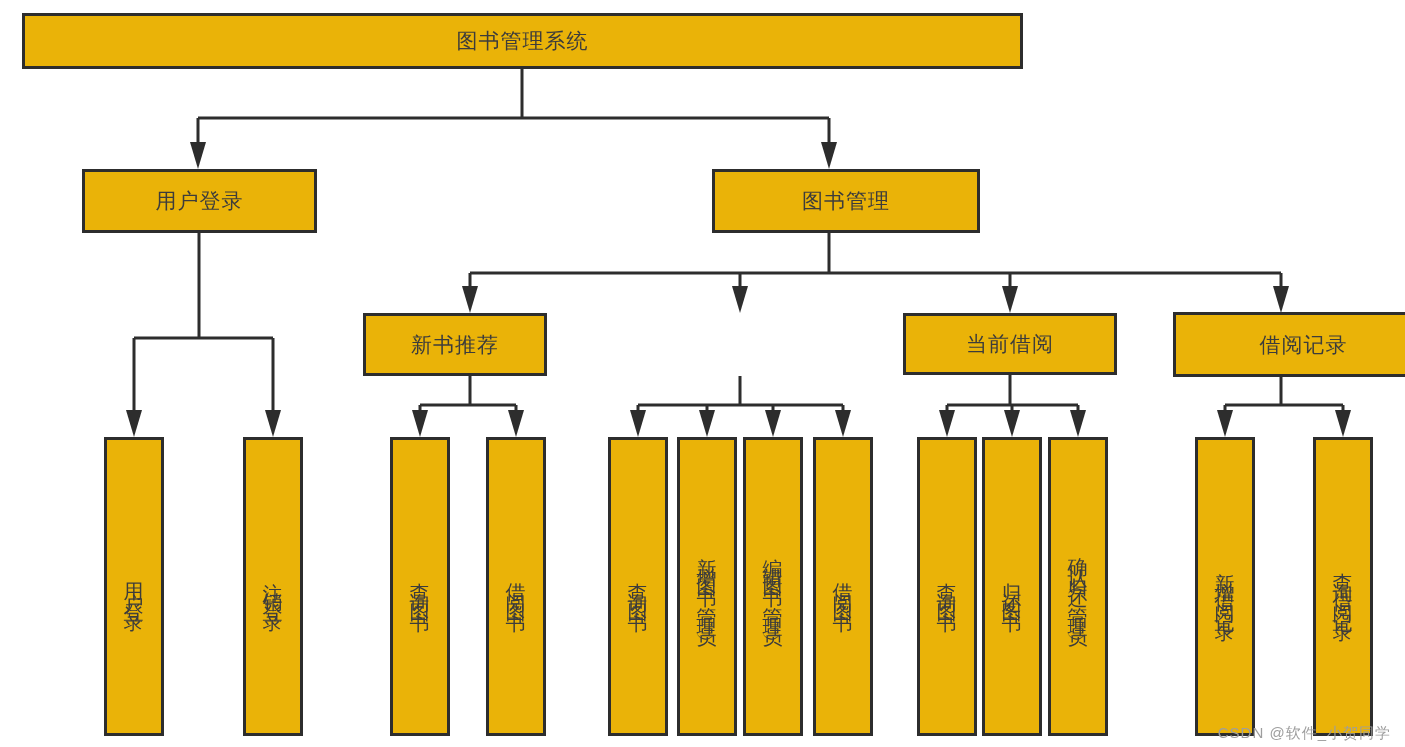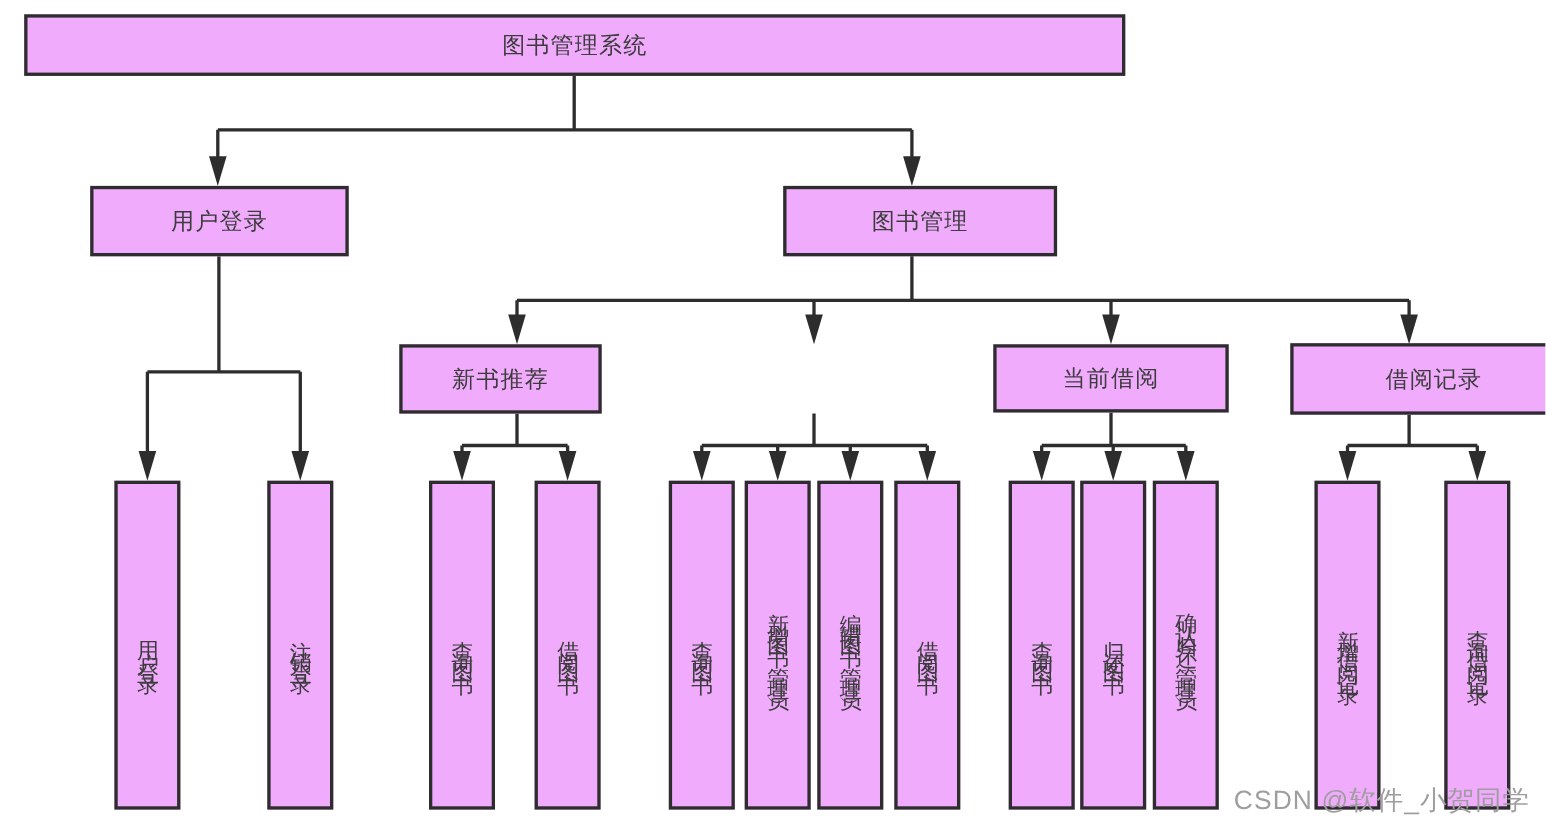--- a/index.html
+++ b/index.html
@@ -19,21 +19,21 @@
     position: absolute;
     left: 0;
     top: 0;
     width: 1405px;
     height: 747px;
   }
   .node {
     position: absolute;
     box-sizing: border-box;
     border: 3px solid #2d2d2d;
-    background: #f0abfc;
+    background: #eab308;
     display: flex;
     align-items: center;
     justify-content: center;
     color: #3c3c3c;
   }
   .hnode {
     font-size: 21px;
     letter-spacing: 1px;
   }
   .vnode .vtext {
@@ -41,21 +41,21 @@
     text-orientation: mixed;
     font-size: 20px;
     letter-spacing: 10px;
     line-height: 1;
     color: #3c3c3c;
   }
   .watermark {
     position: absolute;
     right: 14px;
     bottom: 4px;
-    font-size: 24px;
+    font-size: 15px;
     color: #9e9e9e;
     letter-spacing: 1px;
     white-space: nowrap;
   }
 </style>
 </head>
 <body>
 
 <div class="canvas">
 
@@ -102,21 +102,21 @@
     </g>
   </svg>
 
   <div class="node hnode" style="left:22px; top:13px; width:1001px; height:56px;">
     <span>图书管理系统</span>
   </div>
 
   <div class="node hnode" style="left:82px; top:169px; width:235px; height:64px;">
     <span>用户登录</span>
   </div>
-  <div class="node hnode" style="left:712px; top:169px; width:249px; height:64px;">
+  <div class="node hnode" style="left:712px; top:169px; width:268px; height:64px;">
     <span>图书管理</span>
   </div>
 
   <div class="node hnode" style="left:363px; top:313px; width:184px; height:63px;">
     <span>新书推荐</span>
   </div>
   <div class="node hnode" style="left:903px; top:313px; width:214px; height:62px;">
     <span>当前借阅</span>
   </div>
   <div class="node hnode" style="left:1173px; top:312px; width:261px; height:65px;">

